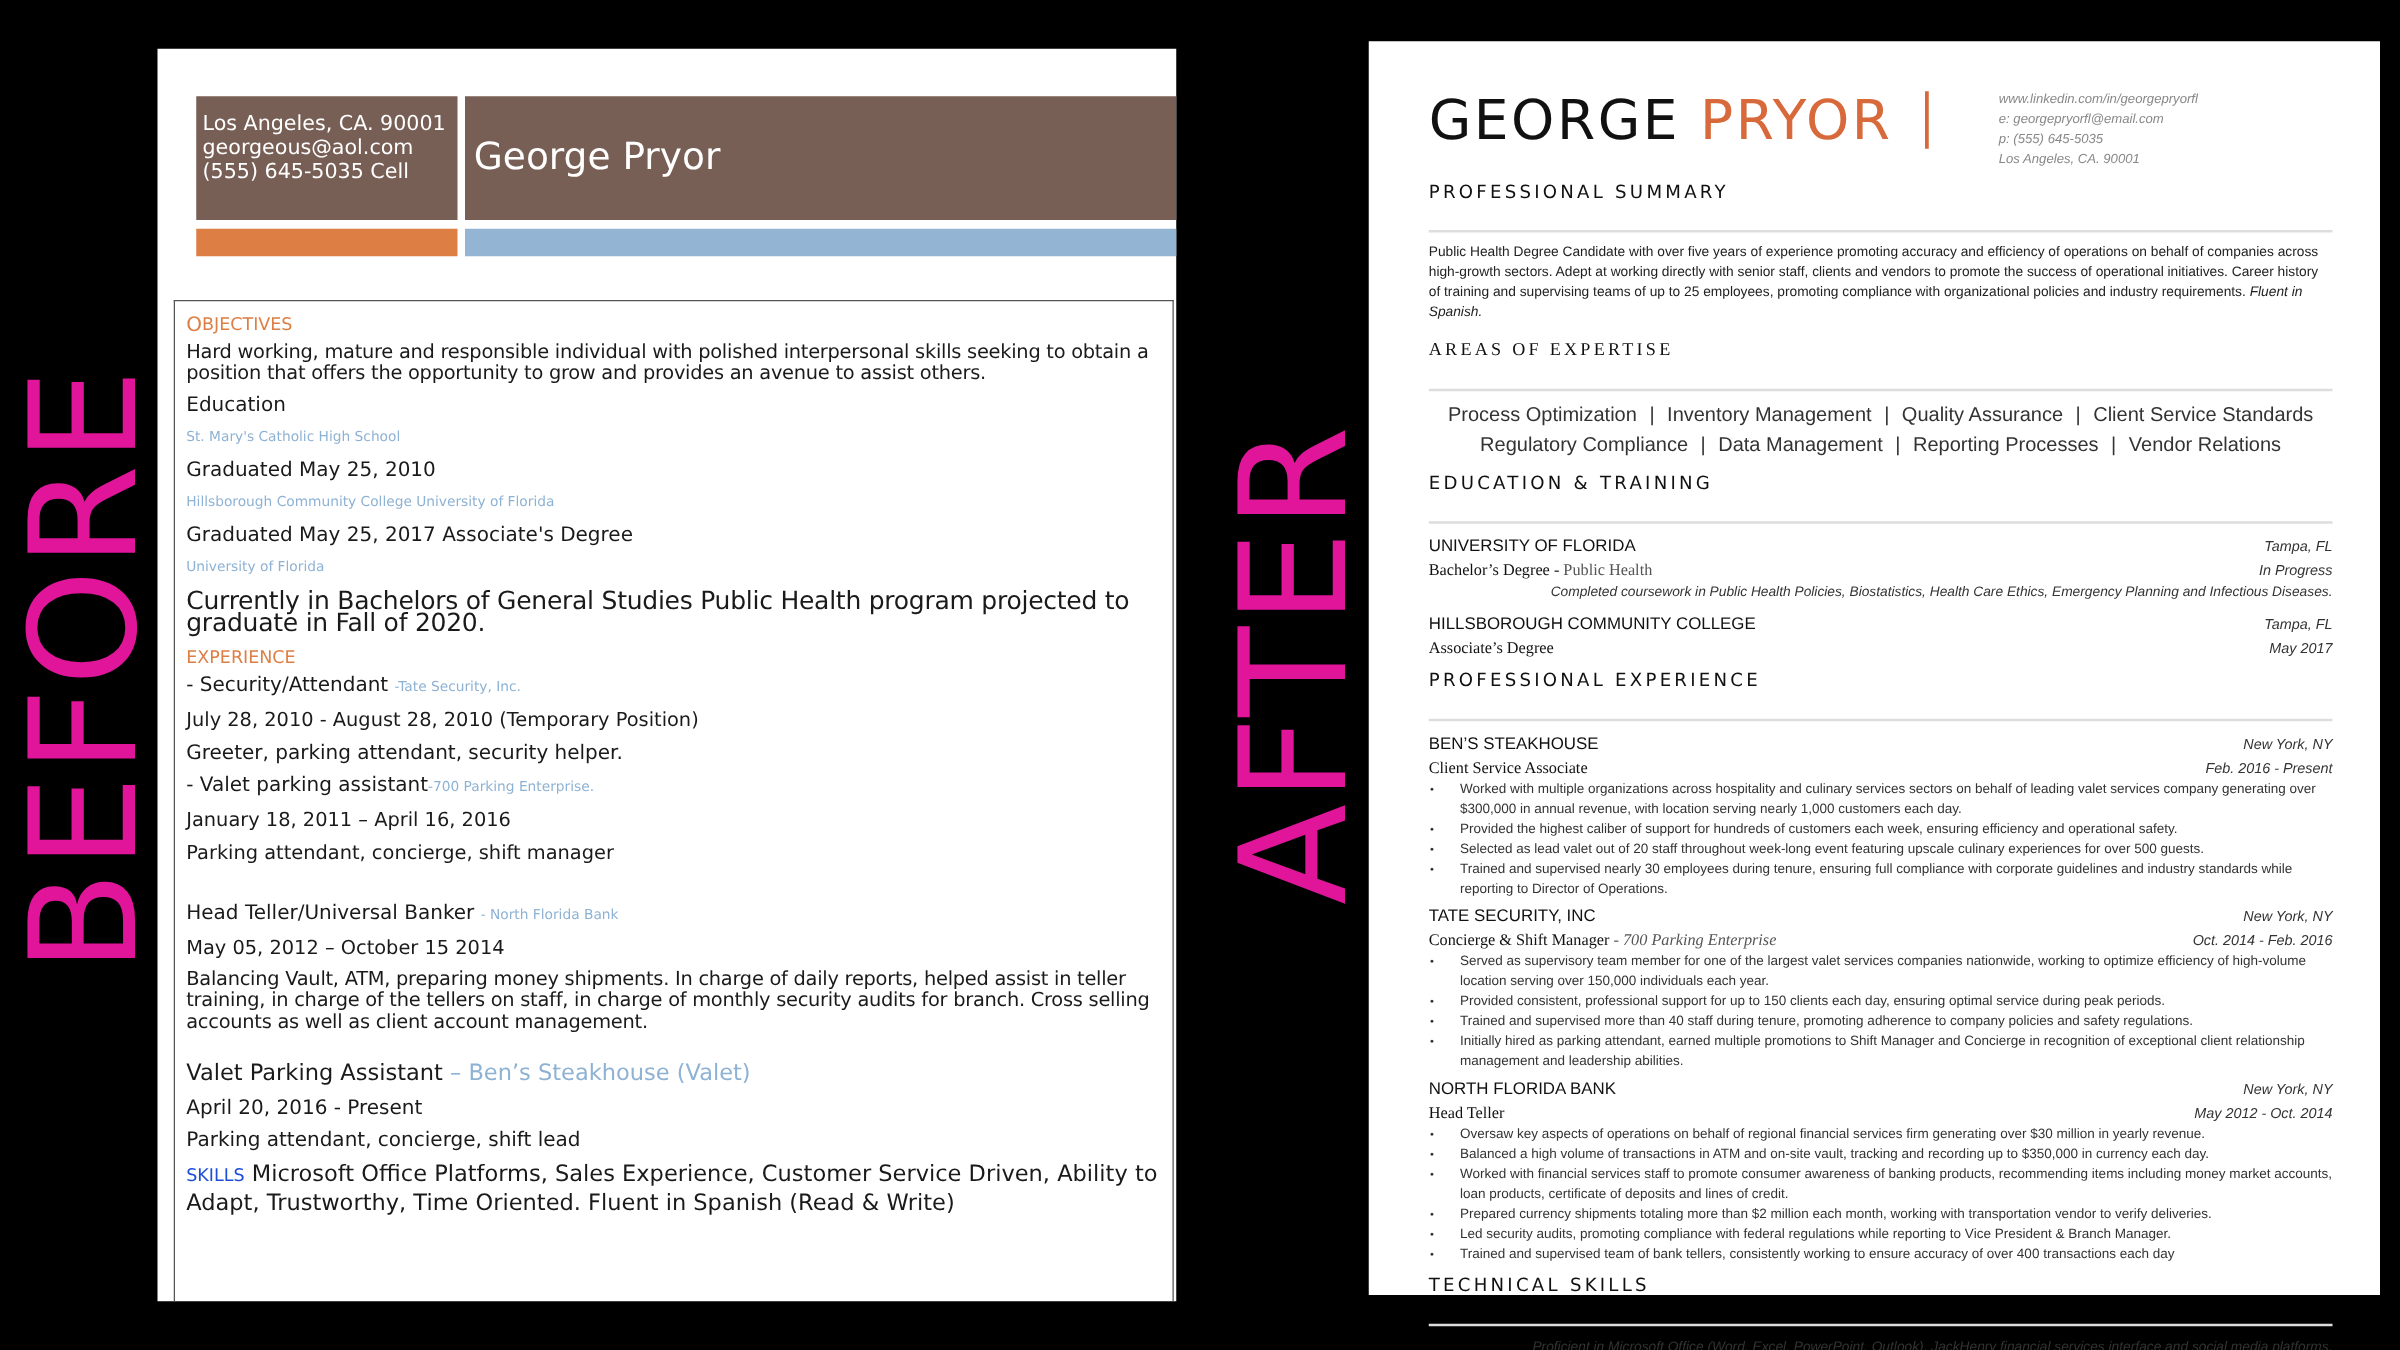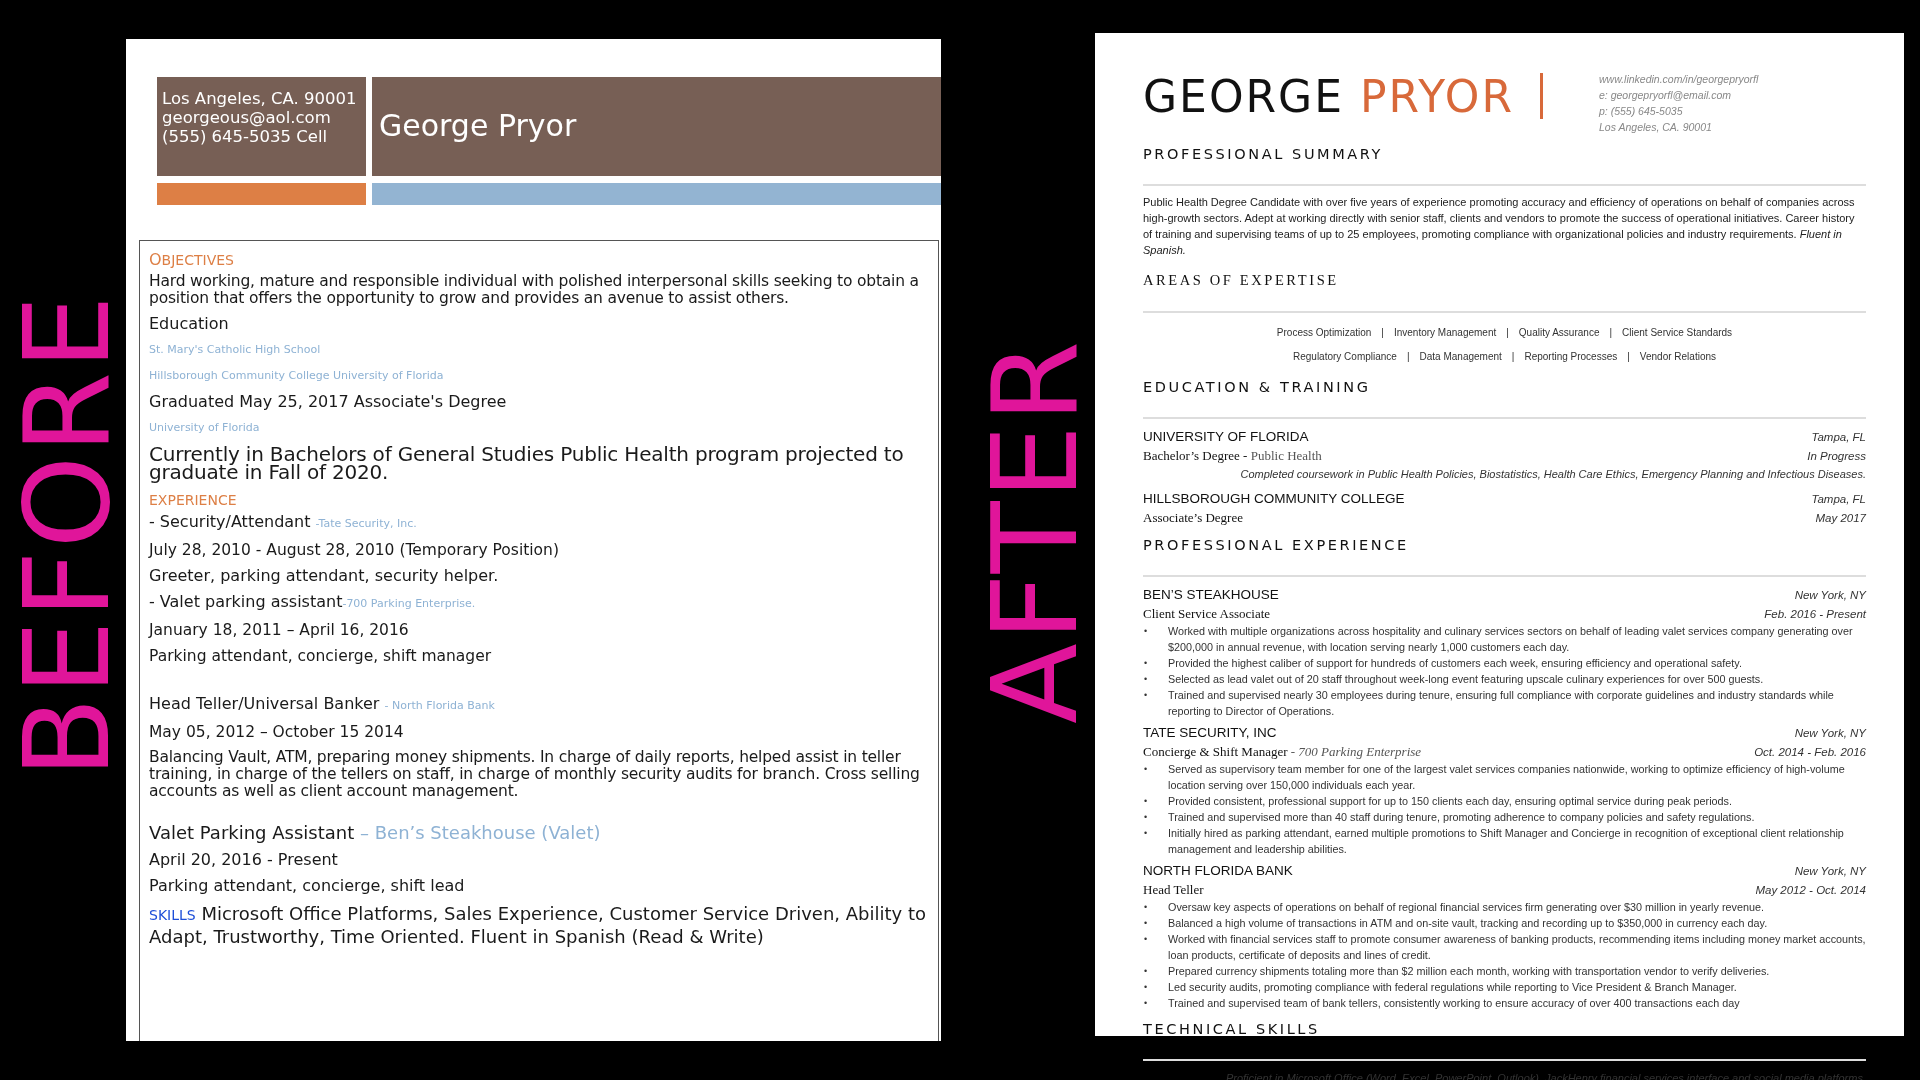--- a/index.html
+++ b/index.html
@@ -59,21 +59,21 @@
     position: absolute; left: 504px; top: 38px; font-size: 10.5px; line-height: 16px;
     color: #888; font-style: italic;
   }
   .a-body { position: absolute; left: 48px; top: 113px; width: 723px; }
   .a-h {
     font-family: "DejaVu Sans", sans-serif; font-size: 14.5px; letter-spacing: 2.6px;
     color: #111; padding-bottom: 22px; border-bottom: 2px solid #ddd; margin-bottom: 8px;
   }
   .a-p { font-size: 11px; line-height: 16px; color: #222; }
   .a-p i { font-style: italic; }
-  .a-expertise { text-align: center; font-size: 10px; line-height: 24px; color: #333; margin: 4px 0 10px; }
+  .a-expertise { text-align: center; font-size: 16px; line-height: 24px; color: #333; margin: 4px 0 10px; }
   .a-expertise .sep { margin: 0 10px; }
   .a-row { display: flex; justify-content: space-between; align-items: baseline; }
   .a-org { font-size: 13.5px; color: #111; line-height: 19px; }
   .a-role { font-size: 13px; color: #111; line-height: 19px; font-family: Liberation Serif, serif; }
   .a-role .sub { color: #555; }
   .a-role .sub-i { color: #555; font-style: italic; }
   .a-right { font-size: 11.5px; font-style: italic; color: #333; }
   .a-note { font-size: 11px; font-style: italic; color: #333; line-height: 18px; text-align: right; }
   .a-bullets { list-style: none; margin: 0 0 4px 0; }
   .a-bullets li { font-size: 10.8px; line-height: 16px; color: #333; padding-left: 25px; position: relative; }
@@ -102,20 +102,21 @@
 
   <div class="b-box">
     <div class="b-section">
       <span class="cap">O</span>
         <span>BJECTIVES</span>
     </div>
     <div class="b-para">Hard working, mature and responsible individual with polished interpersonal skills seeking to obtain a position that offers the opportunity to grow and provides an avenue to assist others.</div>
 
     <div class="b-line">Education</div>
     <div class="b-line b-blue">St. Mary's Catholic High School</div>
+    <div class="b-line">Graduated May 25, 2010</div>
     <div class="b-line b-blue">Hillsborough Community College University of Florida</div>
     <div class="b-line">Graduated May 25, 2017 Associate's Degree</div>
     <div class="b-line b-blue">University of Florida</div>
     <div class="b-para" style="font-size:20px;line-height:18px;">Currently in Bachelors of General Studies Public Health program projected to graduate in Fall of 2020.</div>
 
     <div class="b-section">EXPERIENCE</div>
 
     <div class="b-line">
       <span>-  Security/Attendant </span><span class="b-blue">-Tate Security, Inc.</span>
     </div>
@@ -207,21 +208,21 @@
     <div>
       <div class="a-row">
           <span class="a-org">BEN’S STEAKHOUSE</span>
           <span class="a-right">New York, NY</span>
         </div>
       <div class="a-row">
           <span class="a-role">Client Service Associate</span>
           <span class="a-right">Feb. 2016 - Present</span>
         </div>
       <ul class="a-bullets">
-        <li>Worked with multiple organizations across hospitality and culinary services sectors on behalf of leading valet services company generating over $200,000 in annual revenue, with location serving nearly 1,000 customers each day.</li>
+        <li>Worked with multiple organizations across hospitality and culinary services sectors on behalf of leading valet services company generating over $300,000 in annual revenue, with location serving nearly 1,000 customers each day.</li>
         <li>Provided the highest caliber of support for hundreds of customers each week, ensuring efficiency and operational safety.</li>
         <li>Selected as lead valet out of 20 staff throughout week-long event featuring upscale culinary experiences for over 500 guests.</li>
         <li>Trained and supervised nearly 30 employees during tenure, ensuring full compliance with corporate guidelines and industry standards while reporting to Director of Operations.</li>
       </ul>
     </div>
 
     <div>
       <div class="a-row">
           <span class="a-org">TATE SECURITY, INC</span>
           <span class="a-right">New York, NY</span>

